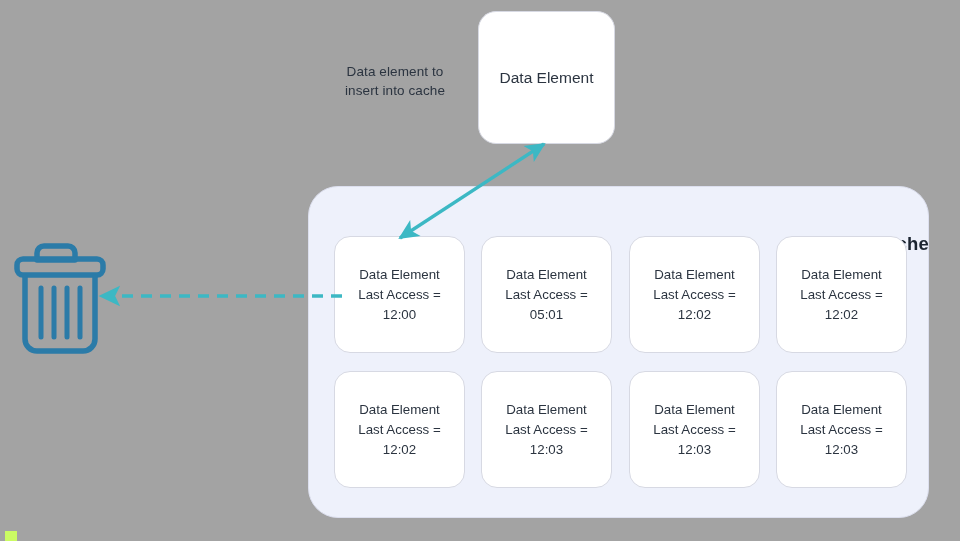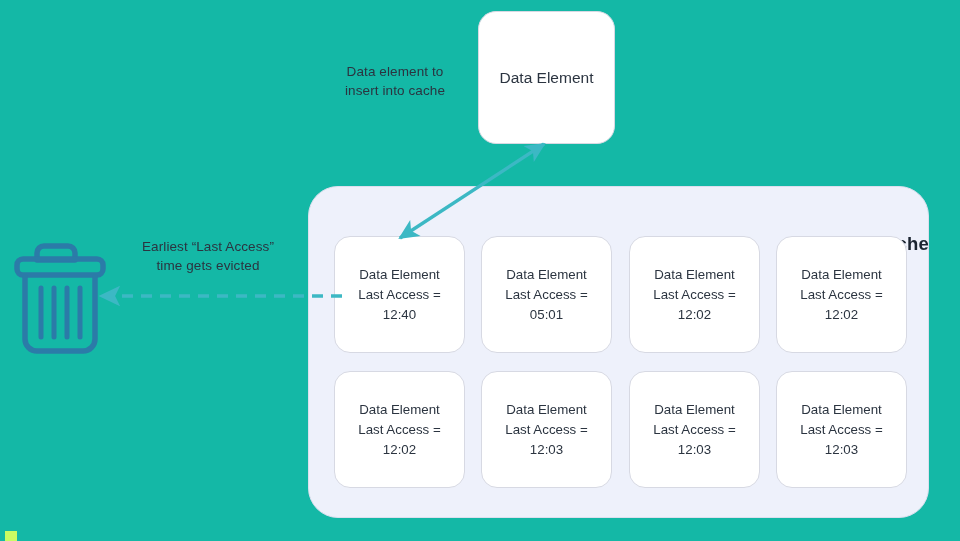--- a/index.html
+++ b/index.html
@@ -9,21 +9,21 @@
     background: #ffffff;
   }
   body {
     font-family: "Liberation Sans", "DejaVu Sans", sans-serif;
     -webkit-font-smoothing: antialiased;
   }
   #canvas {
     position: relative;
     width: 960px;
     height: 541px;
-    background: #14b8a6;
+    background: #a3a3a3;
     overflow: hidden;
   }
 
   
   .lbl {
     position: absolute;
     color: #2b3440;
     font-size: 13.5px;
     line-height: 19px;
     text-align: center;
@@ -119,35 +119,33 @@
   }
 </style>
 </head>
 <body>
 
 <div id="canvas">
 
   <div class="lbl" style="left:330px; top:62px; width:130px;">Data element to
 insert into cache</div>
 
-  <div class="lbl" style="left:113px; top:237px; width:190px;">Earliest “Last Access”
-time gets evicted</div>
 
   <div class="node-box" style="left:478px; top:11px; width:137px; height:133px;">
     <span>Data Element</span>
   </div>
 
   <div class="cache-panel"></div>
 
   <div class="cache-title">Cache</div>
 
   <div class="cell" style="left:334px; top:236px;">
     <span>Data Element</span>
     <span>Last Access =</span>
-    <span>12:40</span>
+    <span>12:00</span>
   </div>
   <div class="cell" style="left:481px; top:236px;">
     <span>Data Element</span>
     <span>Last Access =</span>
     <span>05:01</span>
   </div>
   <div class="cell" style="left:629px; top:236px;">
     <span>Data Element</span>
     <span>Last Access =</span>
     <span>12:02</span>

